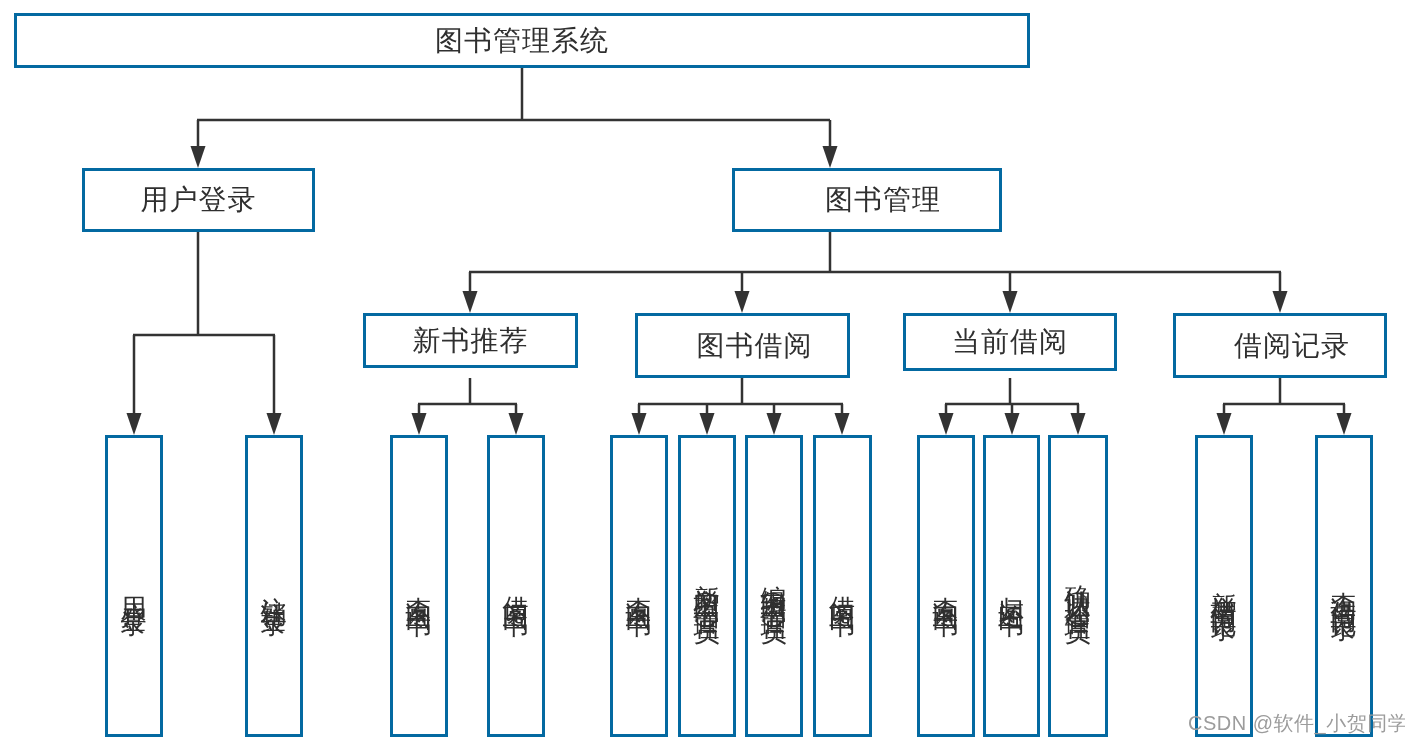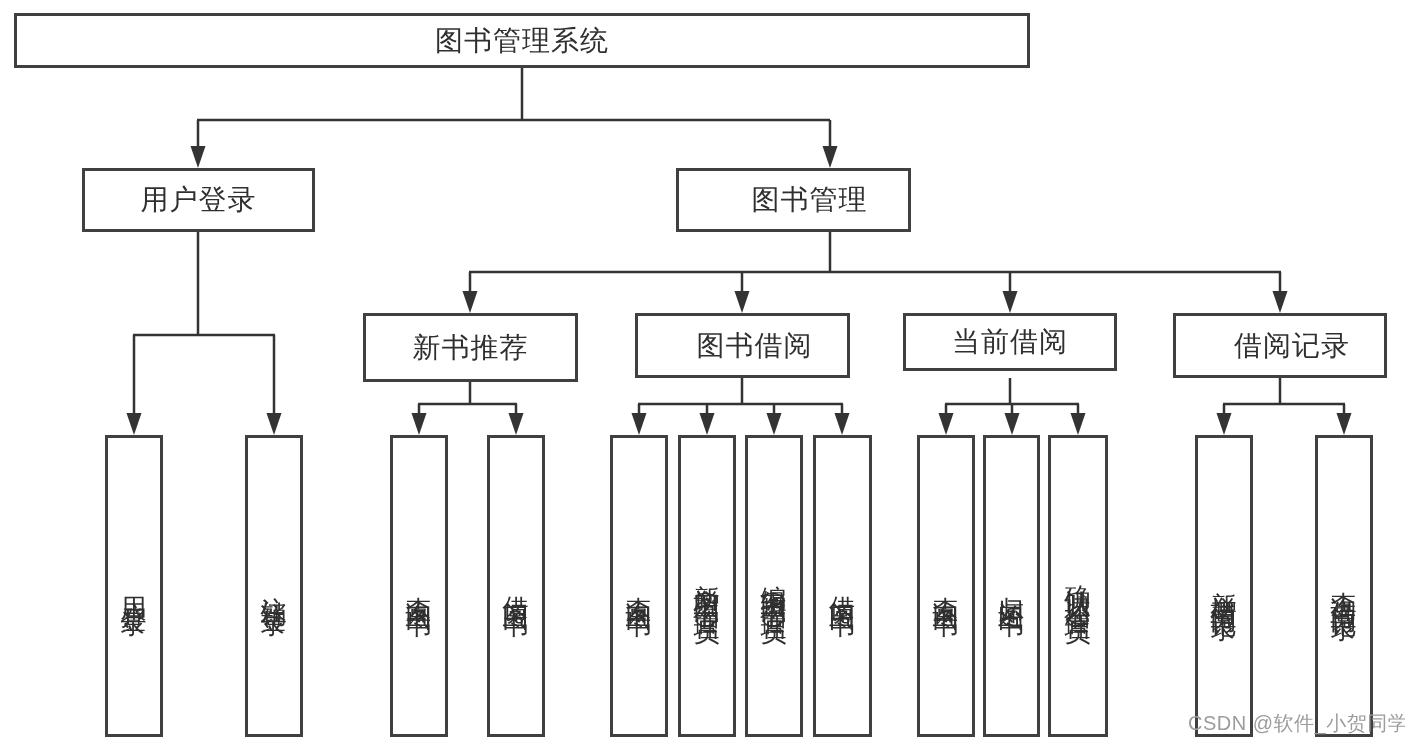--- a/index.html
+++ b/index.html
@@ -14,21 +14,21 @@
   #connectors {
     position: absolute;
     left: 0; top: 0;
     width: 1405px; height: 747px;
     pointer-events: none;
   }
   .box {
     position: absolute;
     box-sizing: border-box;
     background: #ffffff;
-    border: 3px solid #404040;
+    border: 3px solid #0369a1;
     display: flex;
     align-items: center;
     justify-content: center;
     color: #2f2f2f;
     text-align: center;
   }
   .h-label { font-size: 28px; letter-spacing: 1px; white-space: nowrap; }
   .leaf {
     writing-mode: vertical-rl;
     text-orientation: mixed;
@@ -125,25 +125,25 @@
     </g>
   </svg>
 
   <div class="box h-label" style="left:14px; top:13px; width:1016px; height:55px;">
     <span>图书管理系统</span>
   </div>
 
   <div class="box h-label" style="left:82px; top:168px; width:233px; height:64px;">
     <span>用户登录</span>
   </div>
-  <div class="box h-label" style="left:676px; top:168px; width:235px; height:64px;padding-left:32px;">
+  <div class="box h-label" style="left:732px; top:168px; width:270px; height:64px;padding-left:32px;">
     <span>图书管理</span>
   </div>
 
-  <div class="box h-label" style="left:363px; top:313px; width:215px; height:69px;">
+  <div class="box h-label" style="left:363px; top:313px; width:215px; height:55px;">
     <span>新书推荐</span>
   </div>
   <div class="box h-label" style="left:635px; top:313px; width:215px; height:65px;padding-left:24px;">
     <span>图书借阅</span>
   </div>
   <div class="box h-label" style="left:903px; top:313px; width:214px; height:58px;">
     <span>当前借阅</span>
   </div>
   <div class="box h-label" style="left:1173px; top:313px; width:214px; height:65px;padding-left:24px;">
     <span>借阅记录</span>

